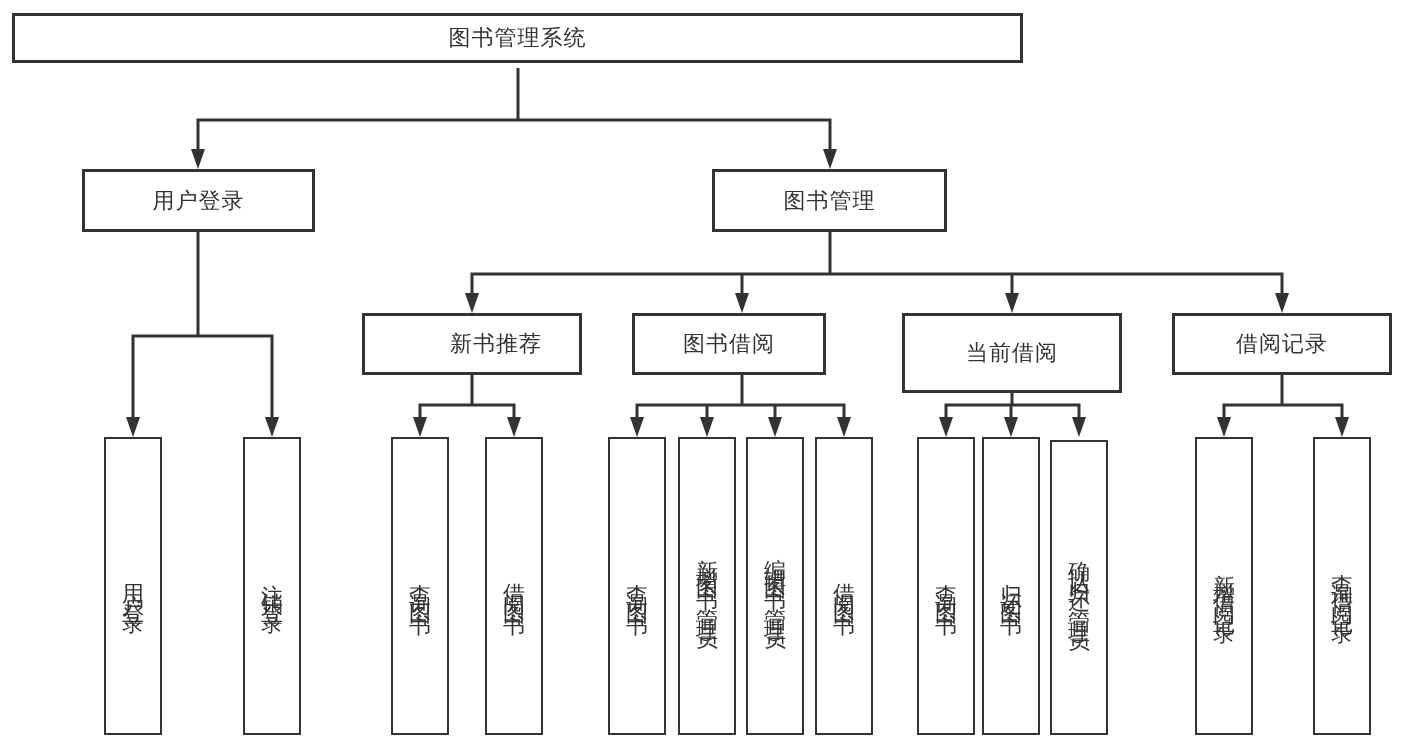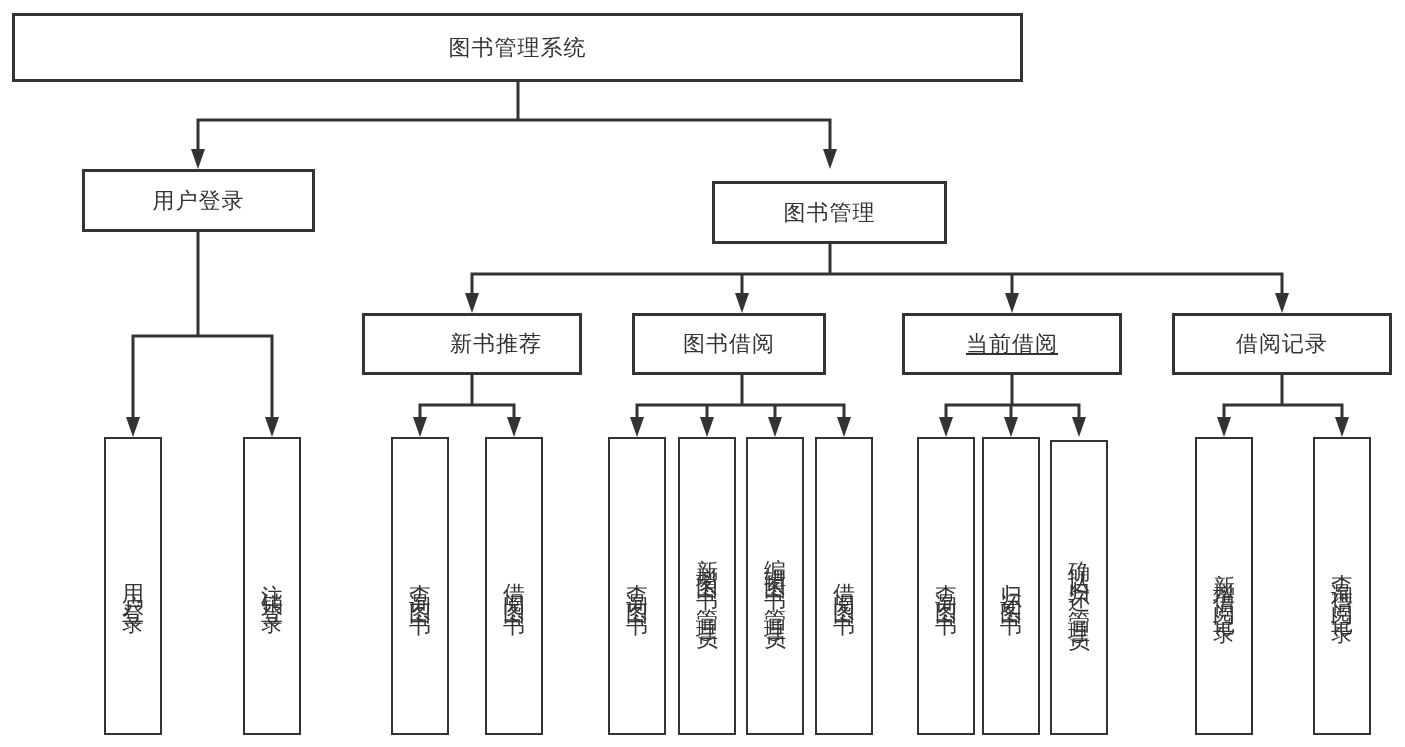--- a/index.html
+++ b/index.html
@@ -87,28 +87,28 @@
     <polygon points="939,417 953,417 946,437"></polygon>
     <polygon points="1004,417 1018,417 1011,437"></polygon>
     <polygon points="1072,417 1086,417 1079,437"></polygon>
 
     <path d="M1282 375 V405"></path>
     <path d="M1224 420 V405 H1342 V420"></path>
     <polygon points="1217,417 1231,417 1224,437"></polygon>
     <polygon points="1335,417 1349,417 1342,437"></polygon>
   </svg>
 
-  <div class="box" style="left:12px;top:13px;width:1011px;height:69px;text-align:center;">图书管理系统</div>
+  <div class="box" style="left:12px;top:13px;width:1011px;height:50px;text-align:center;">图书管理系统</div>
 
   <div class="box" style="left:82px;top:169px;width:233px;height:63px;">用户登录</div>
-  <div class="box" style="left:712px;top:169px;width:235px;height:63px;margin-top:12px;">图书管理</div>
+  <div class="box" style="left:712px;top:169px;width:235px;height:63px;">图书管理</div>
 
   <div class="box" style="left:362px;top:313px;width:220px;height:62px;padding-left:48px;">新书推荐</div>
   <div class="box" style="left:632px;top:313px;width:194px;height:62px;">图书借阅</div>
-  <div class="box" style="left:902px;top:313px;width:220px;height:62px;text-decoration:underline;">当前借阅</div>
+  <div class="box" style="left:902px;top:313px;width:220px;height:80px;">当前借阅</div>
   <div class="box" style="left:1172px;top:313px;width:220px;height:62px;text-align:center;">借阅记录</div>
 
   <div class="box vbox" style="left:104px;top:437px;width:58px;height:298px;">用户登录</div>
   <div class="box vbox" style="left:243px;top:437px;width:58px;height:298px;">注销登录</div>
 
   <div class="box vbox" style="left:391px;top:437px;width:58px;height:298px;">查询图书</div>
   <div class="box vbox" style="left:485px;top:437px;width:58px;height:298px;">借阅图书</div>
 
   <div class="box vbox" style="left:608px;top:437px;width:58px;height:298px;">查询图书</div>
   <div class="box vbox" style="left:678px;top:437px;width:58px;height:298px;">新增图书（管理员）</div>

